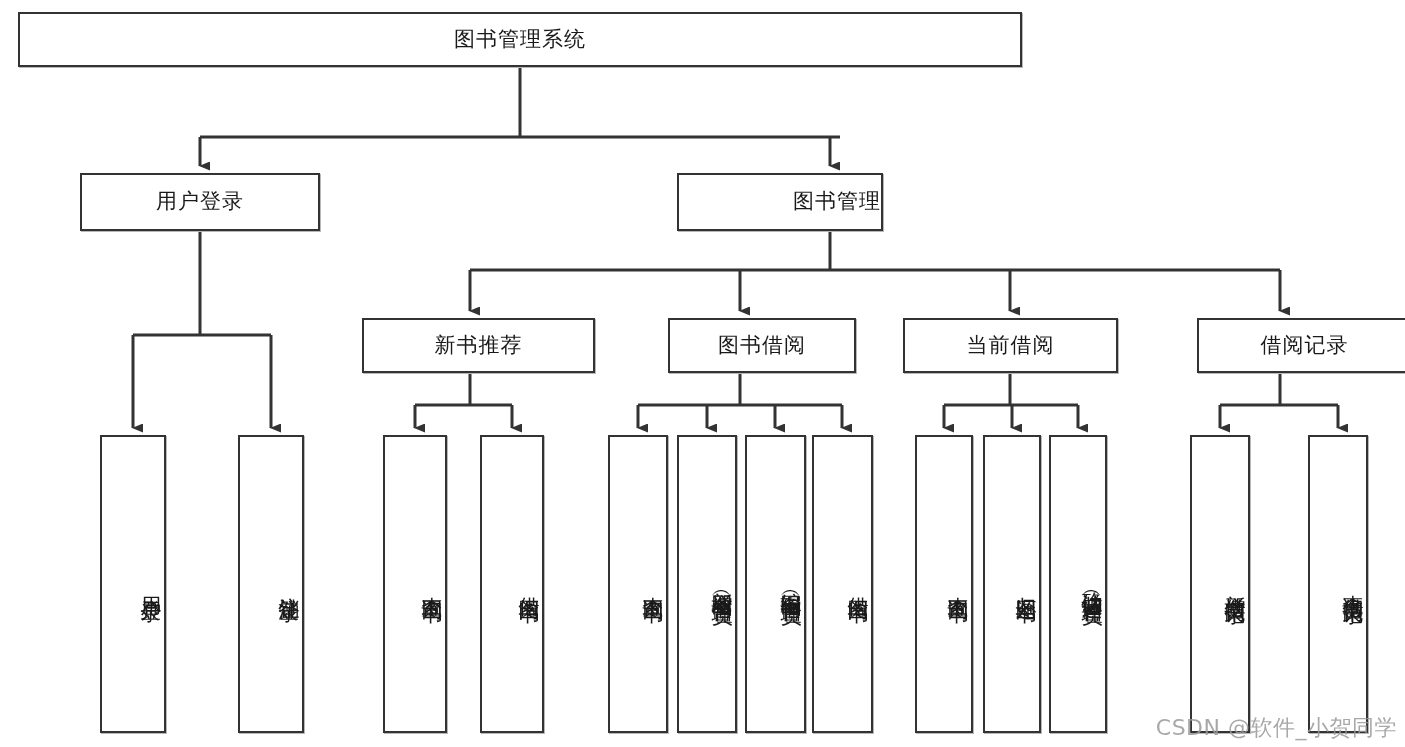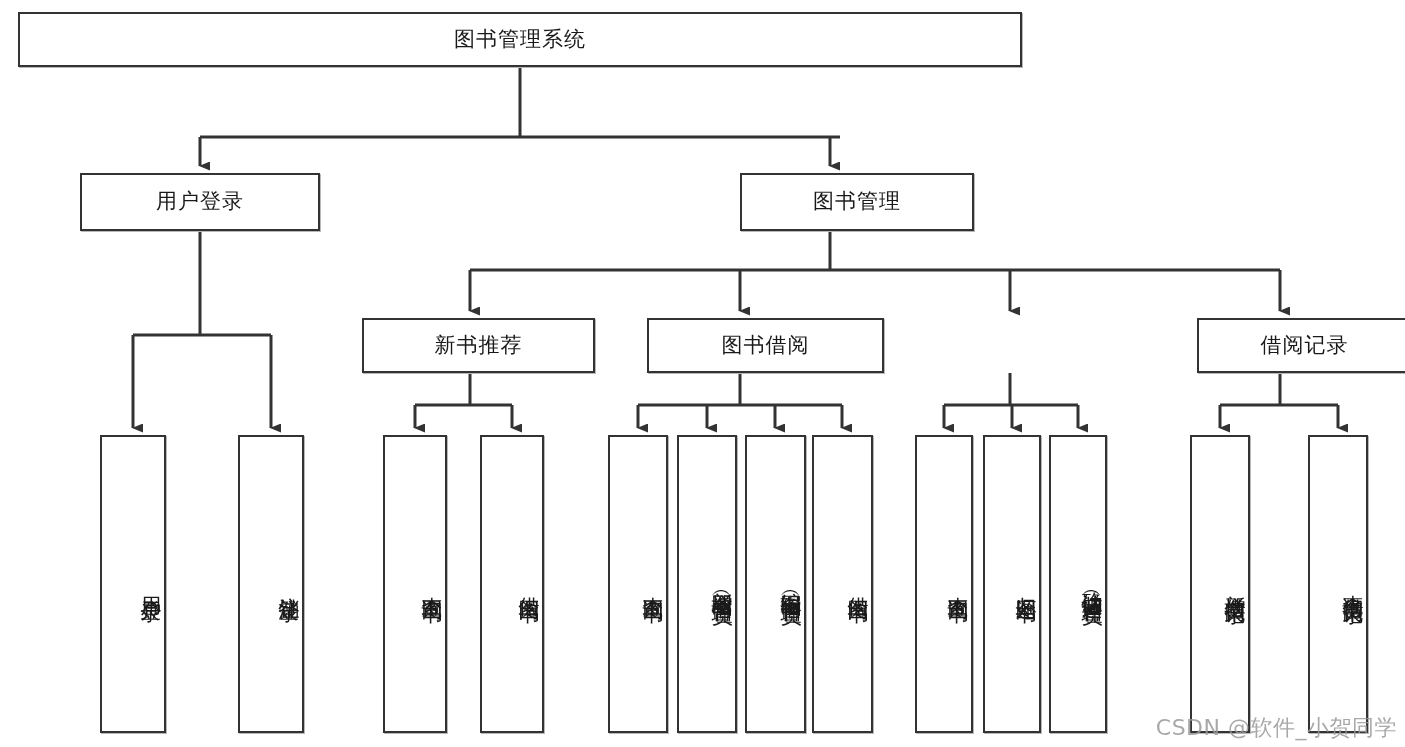--- a/index.html
+++ b/index.html
@@ -124,29 +124,32 @@
     </g>
   </svg>
 
   <div class="node horiz" style="left:18px;top:12px;width:1004px;height:55px;">
     <span class="node-label">图书管理系统</span>
   </div>
 
   <div class="node horiz" style="left:80px;top:173px;width:240px;height:58px;">
     <span class="node-label">用户登录</span>
   </div>
-  <div class="node horiz" style="left:740px;top:173px;width:234px;height:58px;">
+  <div class="node horiz" style="left:677px;top:173px;width:206px;height:58px;justify-content:flex-end;">
     <span class="node-label">图书管理</span>
   </div>
 
   <div class="node horiz" style="left:362px;top:318px;width:233px;height:55px;">
     <span class="node-label">新书推荐</span>
   </div>
-  <div class="node horiz" style="left:647px;top:318px;width:237px;height:55px;">
+  <div class="node horiz" style="left:668px;top:318px;width:188px;height:55px;">
     <span class="node-label">图书借阅</span>
+  </div>
+  <div class="node horiz" style="left:903px;top:318px;width:215px;height:55px;">
+    <span class="node-label">当前借阅</span>
   </div>
   <div class="node horiz" style="left:1197px;top:318px;width:215px;height:55px;">
     <span class="node-label">借阅记录</span>
   </div>
 
   <div class="node vert" style="left:100px;top:435px;width:66px;height:298px;">
     <span class="node-label">用户登录</span>
   </div>
   <div class="node vert" style="left:238px;top:435px;width:66px;height:298px;">
     <span class="node-label">注销登录</span>

